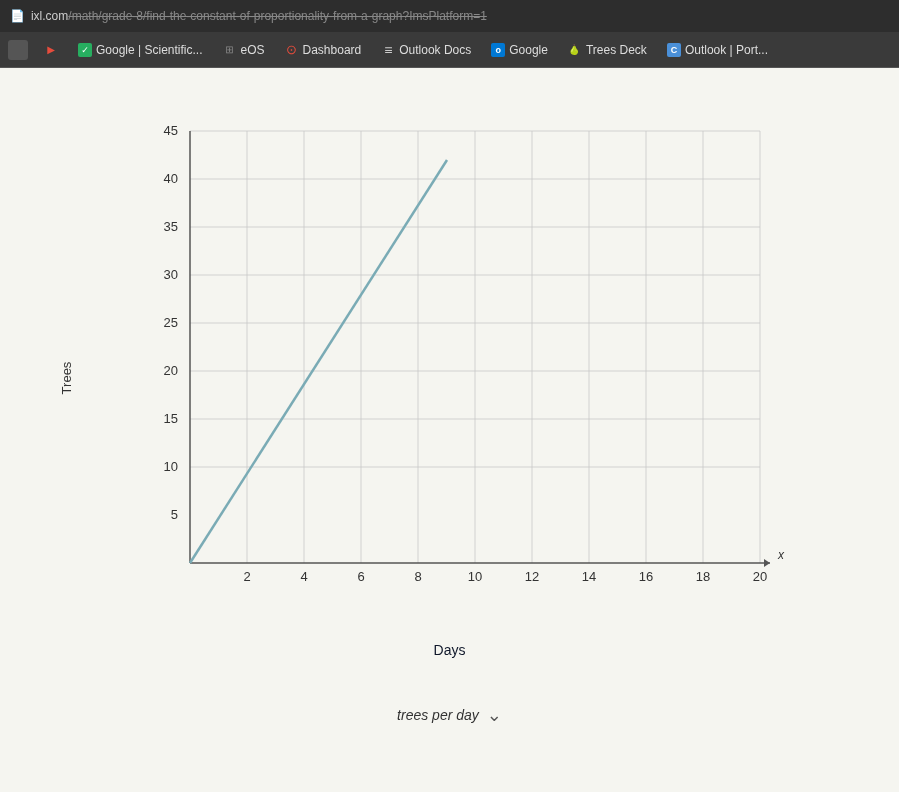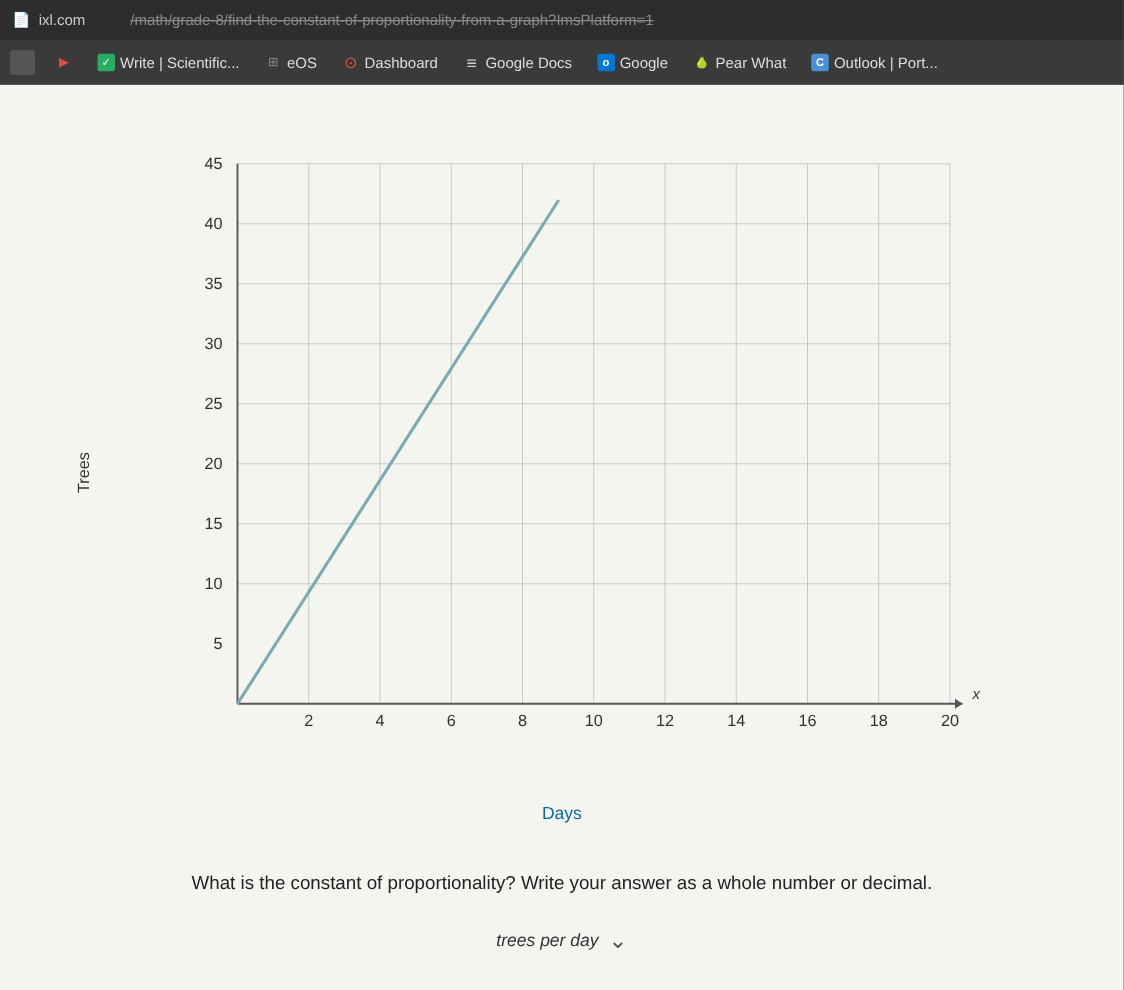--- a/index.html
+++ b/index.html
@@ -24,21 +24,20 @@
       color: #aaa;
       font-size: 12px;
     }
     .address-text {
       color: #ccc;
       font-size: 12px;
     }
     .address-text .strikethrough {
       text-decoration: line-through;
       color: #888;
-      padding-left: 36px;
     }
 
     
     .bookmarks-bar {
       background: #3a3a3a;
       height: 36px;
       display: flex;
       align-items: center;
       padding: 0 8px;
       gap: 4px;
@@ -162,41 +161,41 @@
   </span>
 </div>
 
 <div class="bookmarks-bar">
   <div class="sidebar-icon"></div>
   <div class="bookmark-item">
     <span class="bookmark-icon bm-red">▶</span>
   </div>
   <div class="bookmark-item">
     <span class="bookmark-icon bm-green">✓</span>
-    <span>Write | Scientific...</span>
+    <span>Google | Scientific...</span>
   </div>
   <div class="bookmark-item">
     <span class="bookmark-icon" style="color:#888;">⊞</span>
     <span>eOS</span>
   </div>
   <div class="bookmark-item">
     <span class="bookmark-icon" style="color:#e74c3c; font-size:13px;">⊙</span>
     <span>Dashboard</span>
   </div>
   <div class="bookmark-item">
     <span class="bookmark-icon bm-lines">≡</span>
-    <span>Google Docs</span>
+    <span>Outlook Docs</span>
   </div>
   <div class="bookmark-item">
     <span class="bookmark-icon bm-outlook">o</span>
     <span>Google</span>
   </div>
   <div class="bookmark-item">
     <span class="bookmark-icon bm-pear">🍐</span>
-    <span>Pear What</span>
+    <span>Trees Deck</span>
   </div>
   <div class="bookmark-item">
     <span class="bookmark-icon bm-clever">C</span>
     <span>Outlook | Port...</span>
   </div>
 </div>
 
 <div class="main-content">
   <div class="chart-container">
     <div class="chart-wrapper">
@@ -253,23 +252,22 @@
           <text x="573" y="468" text-anchor="middle" font-size="13" fill="#333">18</text>
           <text x="630" y="468" text-anchor="middle" font-size="13" fill="#333">20</text>
 
           <text x="648" y="446" font-size="12" fill="#333" font-style="italic">x</text>
 
           <line x1="60" y1="450" x2="317" y2="47" stroke="#7aabb5" stroke-width="2.5"></line>
 
         </svg>
       </div>
 
-      <div style="position: absolute; bottom: 0px; left: 50%; transform: translateX(-50%); font-size: 14px; color: #0369a1; font-weight: 500;">Days</div>
+      <div style="position: absolute; bottom: 0px; left: 50%; transform: translateX(-50%); font-size: 14px; color: #0f172a; font-weight: 500;">Days</div>
     </div>
   </div>
 
-  <div class="question-text">What is the constant of proportionality? Write your answer as a whole number or decimal.</div>
 
   <div class="answer-area">
     <span class="answer-label">trees per day</span>
     <span class="caret-symbol">⌄</span>
   </div>
 </div>
 
 </body></html>

